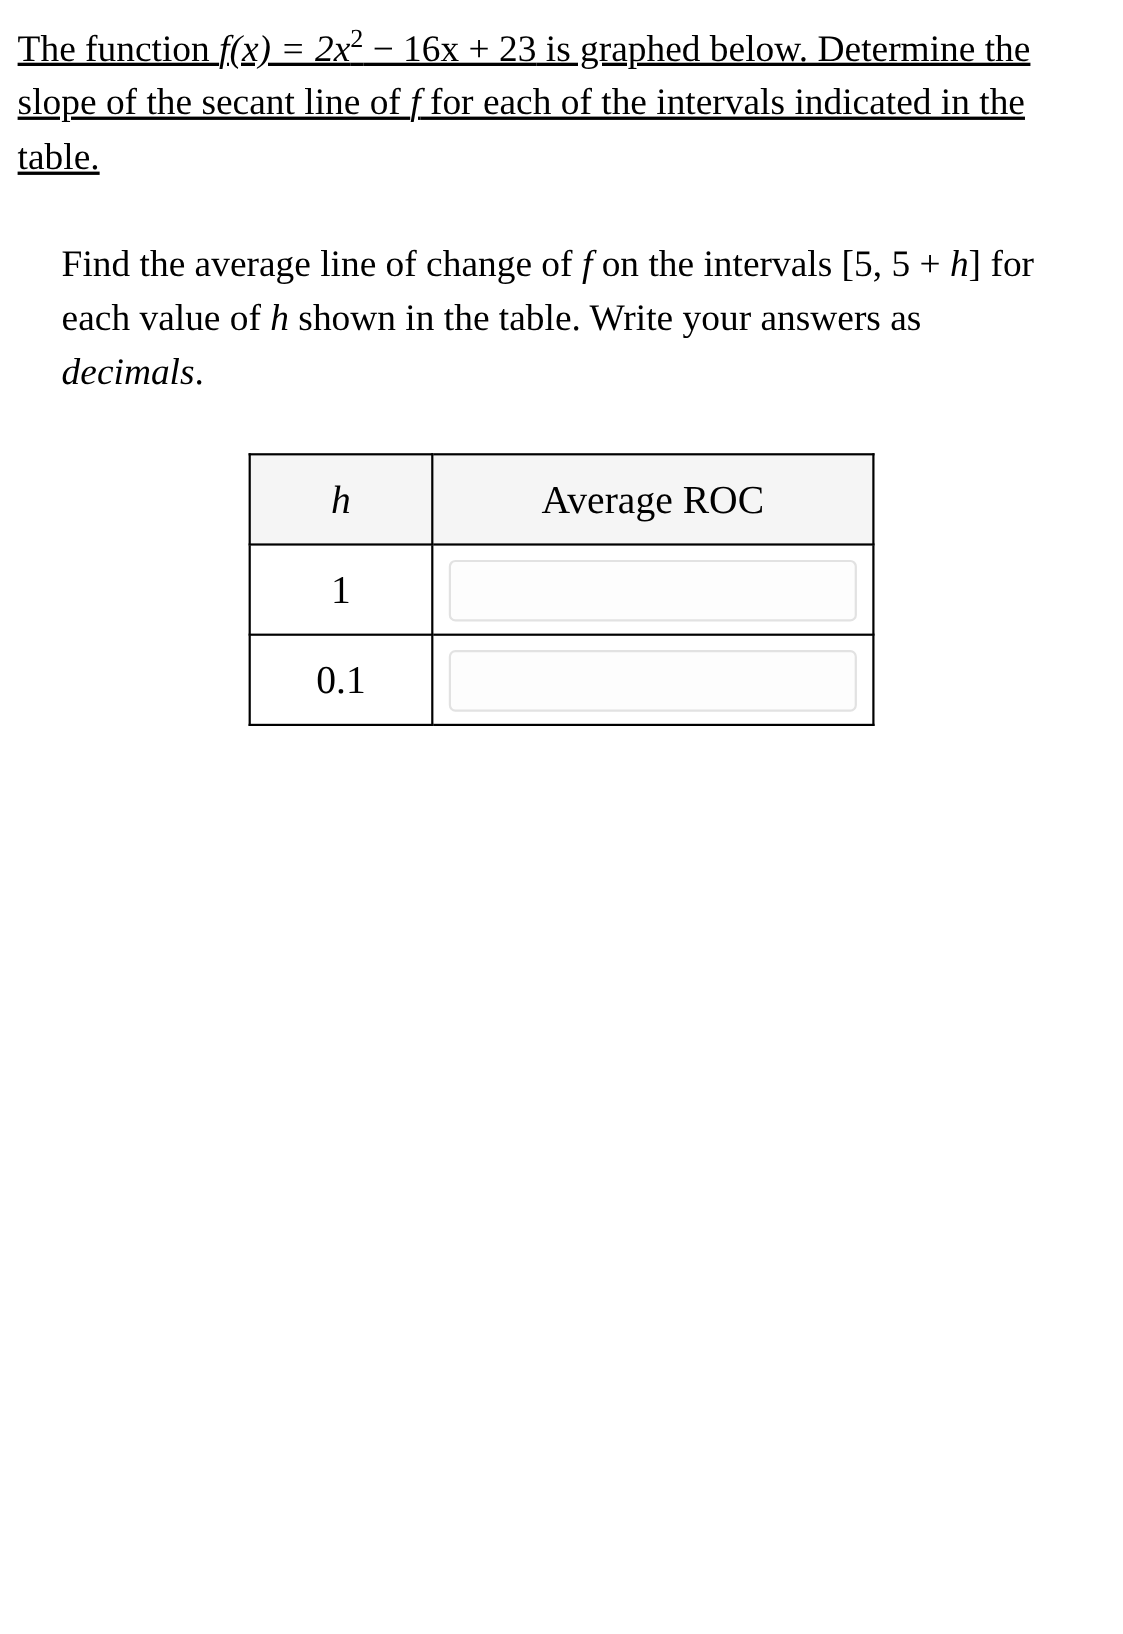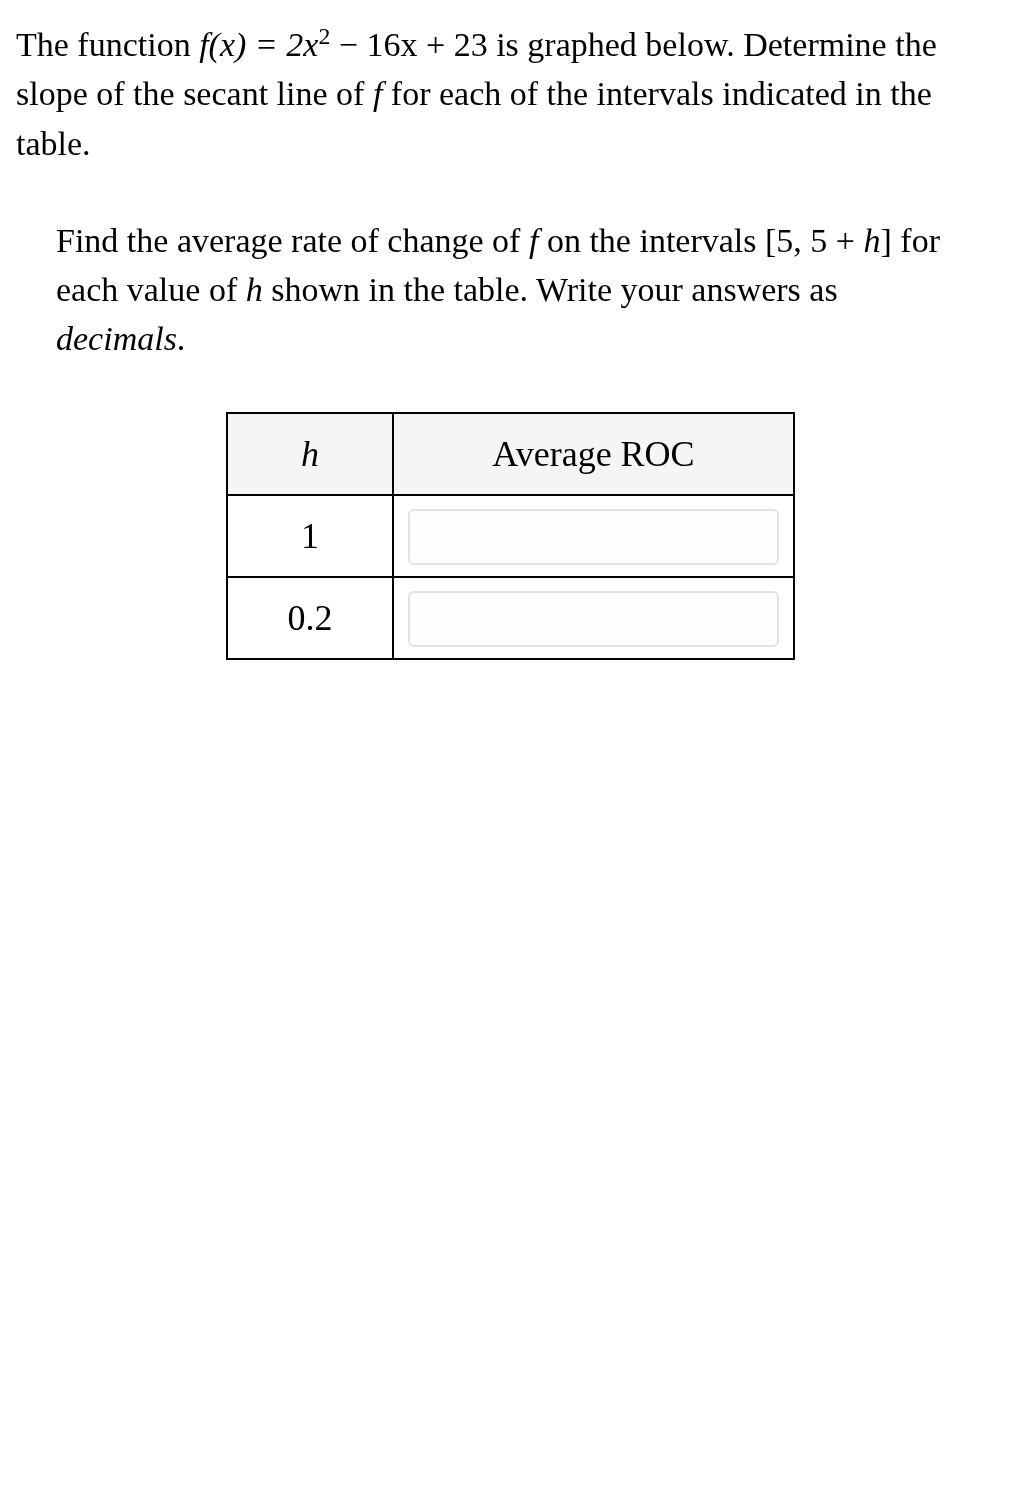--- a/index.html
+++ b/index.html
@@ -8,20 +8,21 @@
     font-family: Georgia, 'Times New Roman', serif;
     font-size: 34px;
     line-height: 1.45;
     color: #000;
     background: #fff;
     width: 1021px;
     box-sizing: border-box;
   }
   .problem-text {
     margin-bottom: 48px;
+    text-decoration: underline;
   }
   .sub-text {
     padding-left: 40px;
     padding-right: 40px;
     margin-bottom: 48px;
   }
   .math-var {
     font-family: 'Times New Roman', serif;
     font-style: italic;
   }
@@ -69,37 +70,37 @@
   }
 </style>
 </head>
 <body>
 
 <div class="problem-text">
   <span>The function </span><span class="math"><span class="math-var">f(x) = 2x</span><span class="sup">2</span><span> − 16x + 23</span></span><span> is graphed below. Determine the slope of the secant line of </span><span class="math-var">f</span><span> for each of the intervals indicated in the table.</span>
 </div>
 
 <div class="sub-text">
-  <span>Find the average rate of change of </span><span class="math-var">f</span><span> on the intervals </span><span class="math">[5, 5 + <span class="math-var">h</span>]</span><span> for each value of </span><span class="math-var">h</span><span> shown in the table. Write your answers as </span><span class="italic">decimals</span><span>.</span>
+  <span>Find the average line of change of </span><span class="math-var">f</span><span> on the intervals </span><span class="math">[5, 5 + <span class="math-var">h</span>]</span><span> for each value of </span><span class="math-var">h</span><span> shown in the table. Write your answers as </span><span class="italic">decimals</span><span>.</span>
 </div>
 
 <table class="roc">
   <thead>
     <tr>
       <th><span class="math-var">h</span></th>
       <th><span>Average ROC</span></th>
     </tr>
   </thead>
   <tbody>
     <tr>
       <td class="hcol">1</td>
       <td class="inputcol">
         <input type="text" class="answer-input" value="" style="">
       </td>
     </tr>
     <tr>
-      <td class="hcol">0.2</td>
+      <td class="hcol">0.1</td>
       <td class="inputcol">
         <input type="text" class="answer-input" value="" style="">
       </td>
     </tr>
   </tbody>
 </table>
 
 </body></html>

